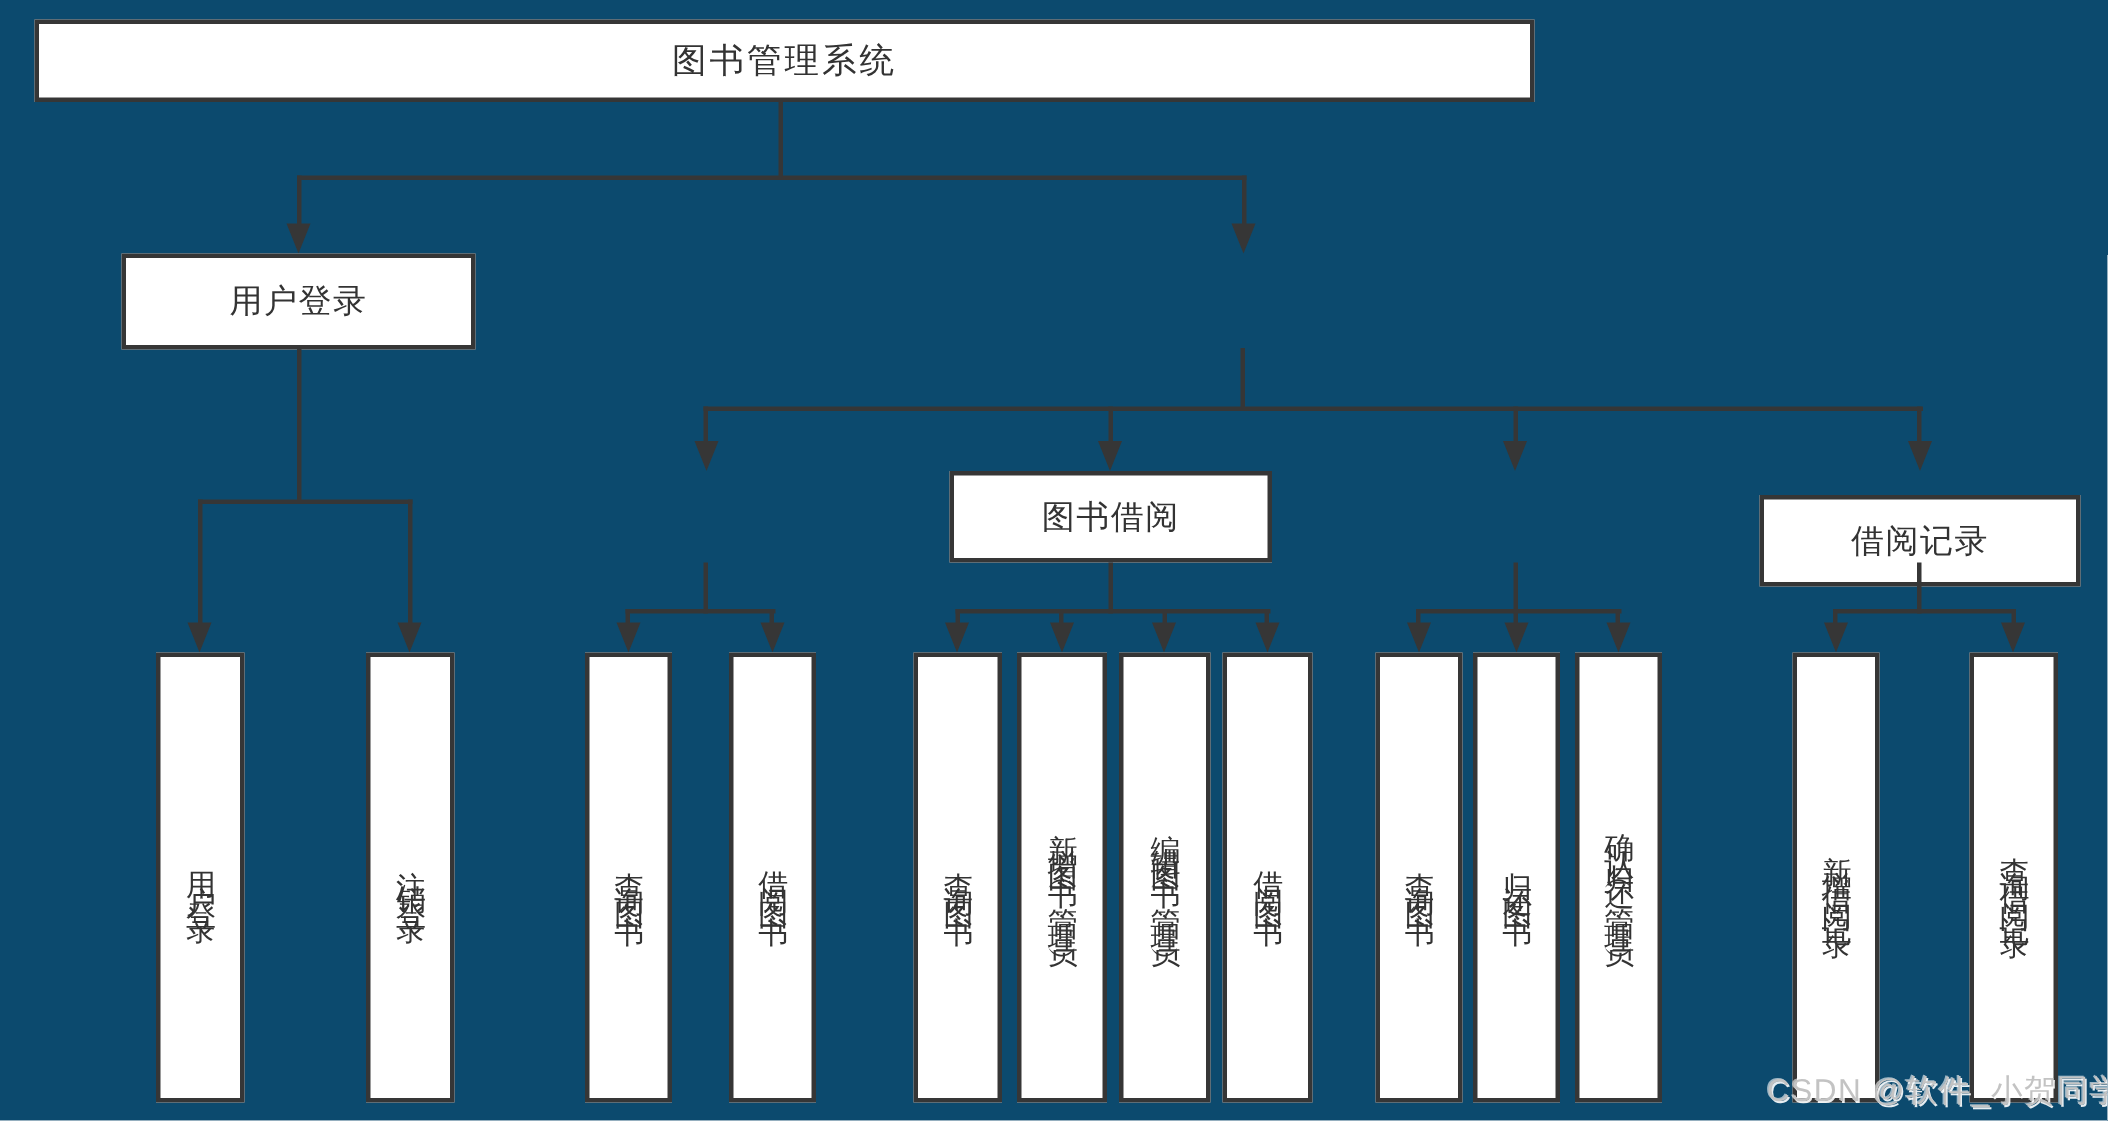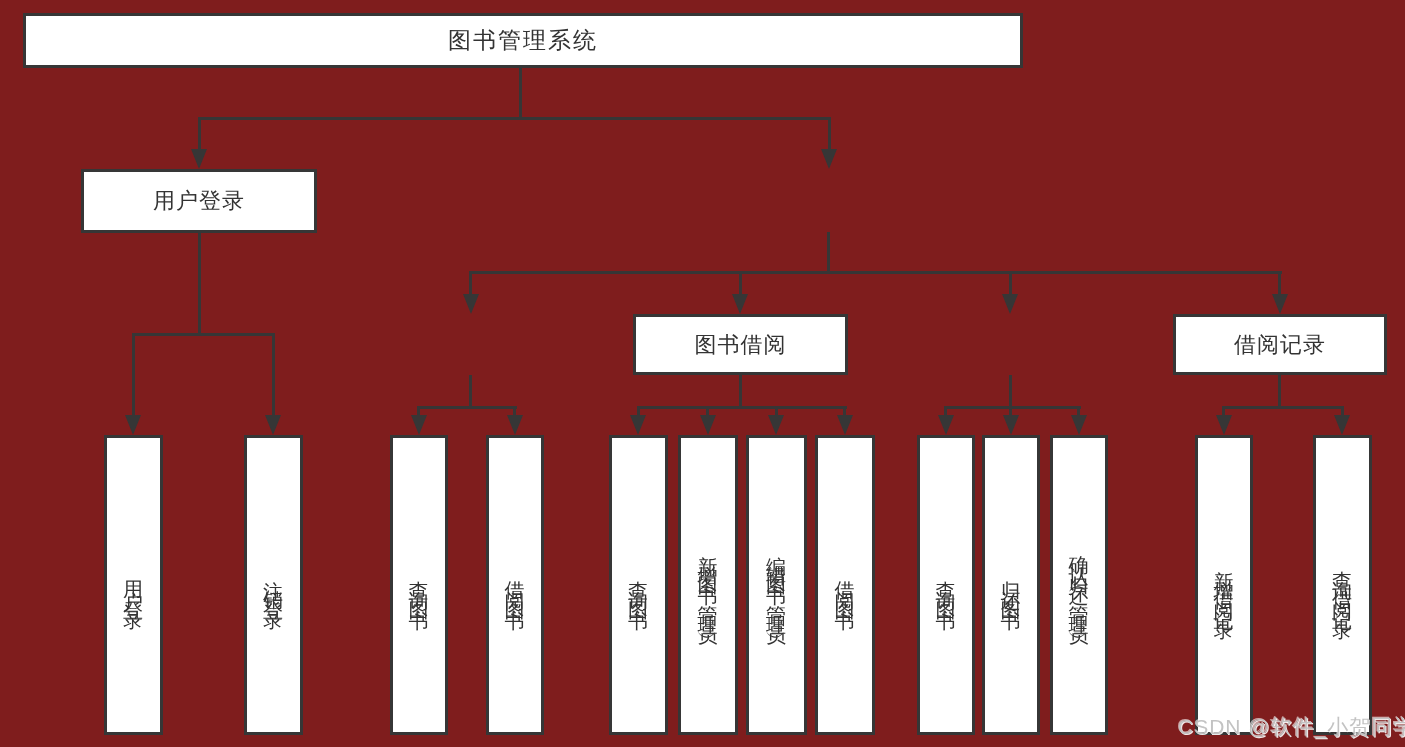--- a/index.html
+++ b/index.html
@@ -1,21 +1,21 @@
 <!DOCTYPE html>
 <html><head>
 <meta charset="utf-8">
 <style>
   * { margin: 0; padding: 0; box-sizing: border-box; }
   html, body { background: #ffffff; }
   .canvas {
     position: relative;
     width: 1405px;
     height: 747px;
-    background: #7f1d1d;
+    background: #0c4a6e;
     overflow: hidden;
     font-family: "Liberation Sans", sans-serif;
     color: #333333;
   }
   .box {
     position: absolute;
     border: 3px solid #363636;
     background: #ffffff;
     display: flex;
     align-items: center;
@@ -86,21 +86,21 @@
   <div class="vline" style="left:469px; top:271px; height:28px;"></div>
   <div class="vline" style="left:739px; top:271px; height:28px;"></div>
   <div class="vline" style="left:1009px; top:271px; height:28px;"></div>
   <div class="vline" style="left:1278px; top:271px; height:28px;"></div>
   <div class="arrow" style="left:463px; top:294px;"></div>
   <div class="arrow" style="left:732px; top:294px;"></div>
   <div class="arrow" style="left:1002px; top:294px;"></div>
   <div class="arrow" style="left:1272px; top:294px;"></div>
 
   <div class="box h-label" style="left:633px; top:314px; width:215px; height:61px;">图书借阅</div>
-  <div class="box h-label" style="left:1173px; top:314px; width:214px; height:61px;">借阅记录</div>
+  <div class="box h-label" style="left:1173px; top:330px; width:214px; height:61px;">借阅记录</div>
 
   <div class="vline" style="left:469px; top:375px; height:34px;"></div>
   <div class="hline" style="left:417px; top:406px; width:100px;"></div>
   <div class="vline" style="left:417px; top:406px; height:14px;"></div>
   <div class="vline" style="left:513px; top:406px; height:14px;"></div>
   <div class="arrow" style="left:411px; top:415px;"></div>
   <div class="arrow" style="left:507px; top:415px;"></div>
 
   <div class="vline" style="left:739px; top:375px; height:34px;"></div>
   <div class="hline" style="left:637px; top:406px; width:210px;"></div>

